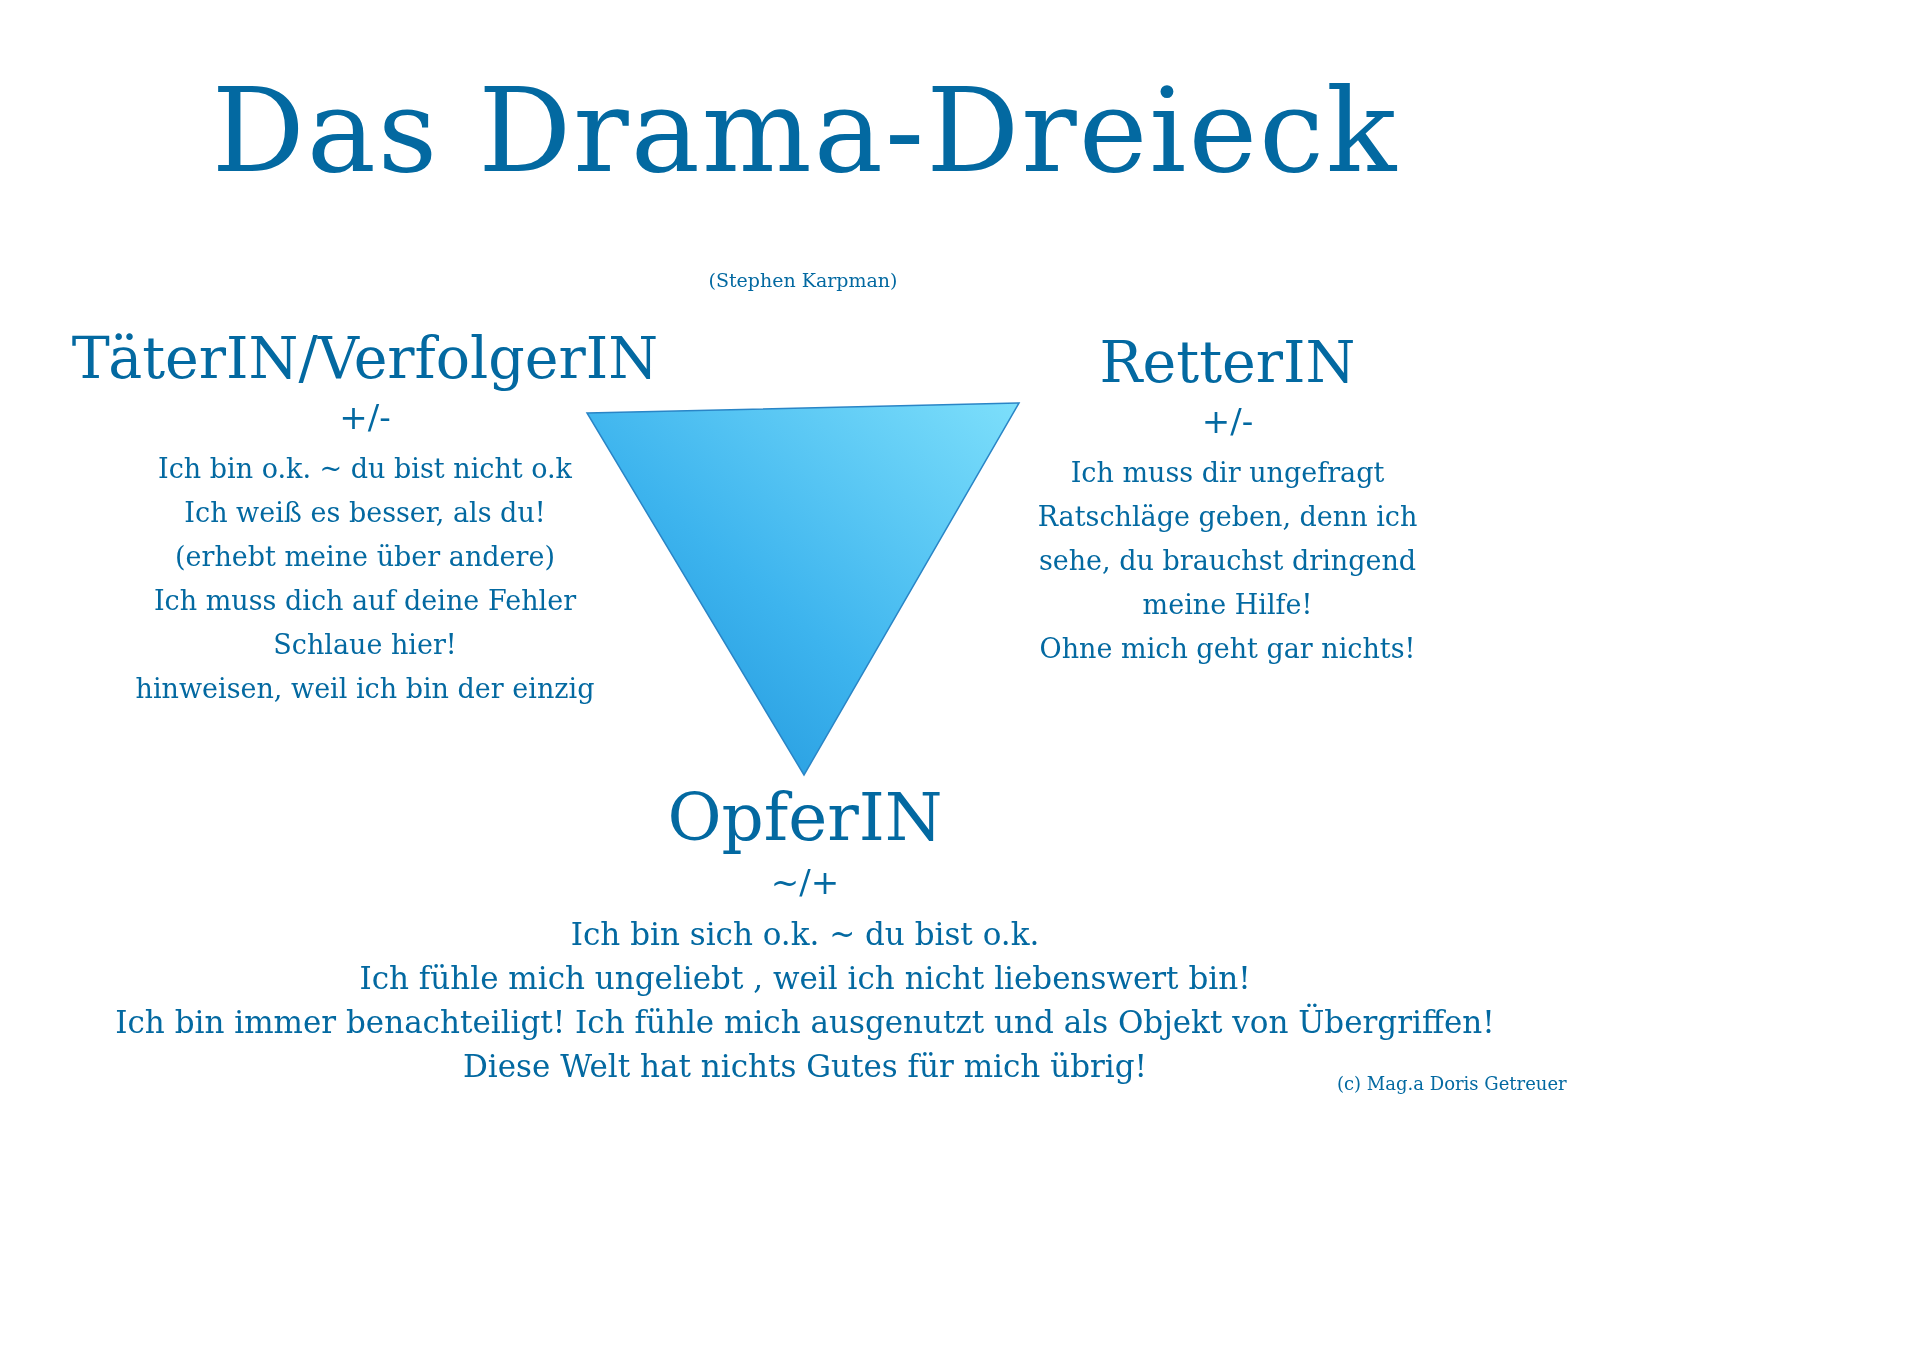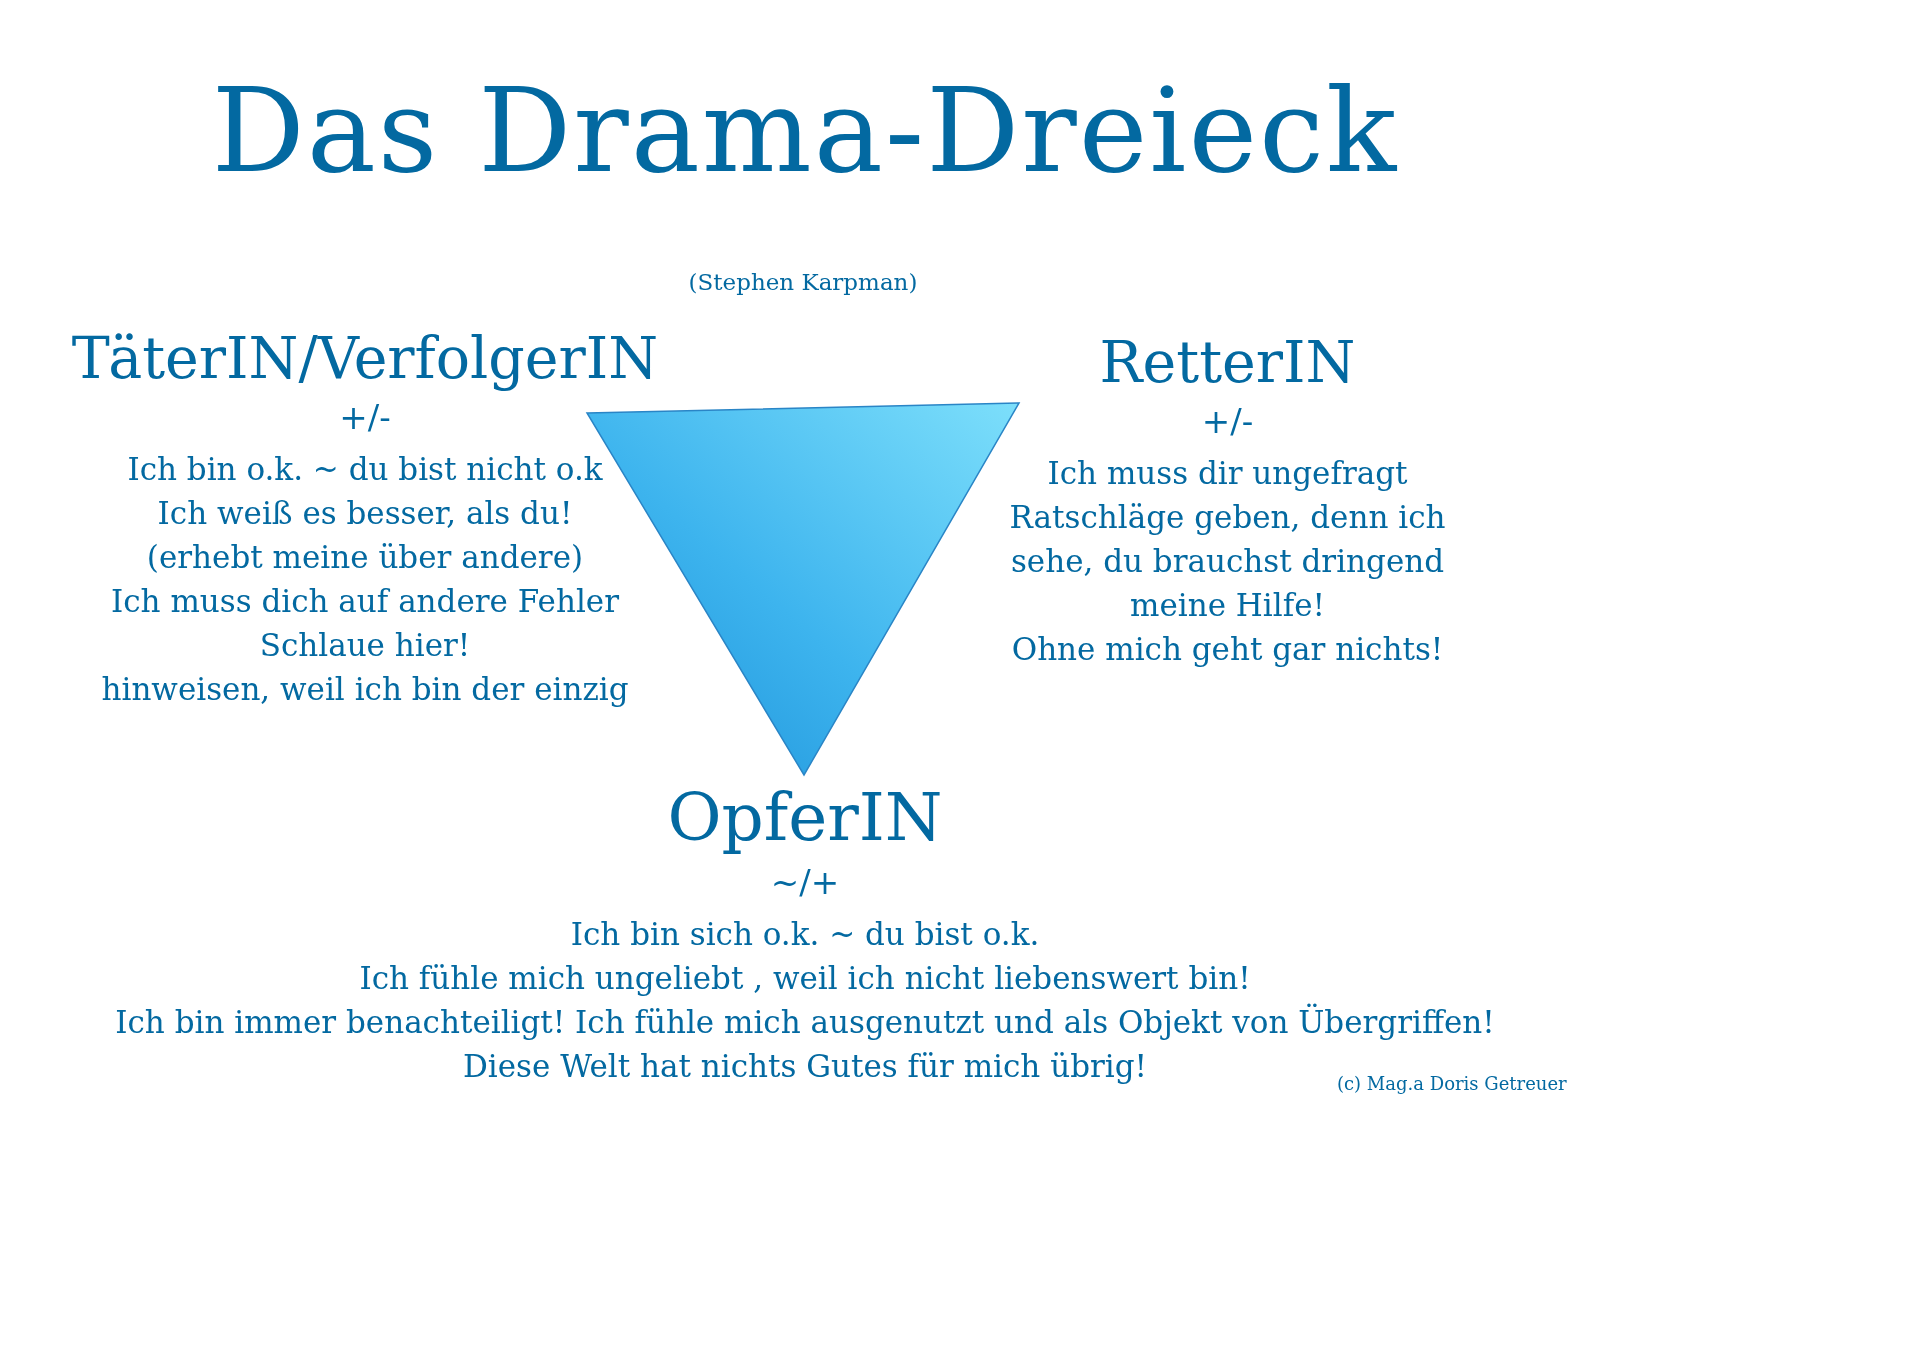--- a/index.html
+++ b/index.html
@@ -26,33 +26,33 @@
     font-weight: normal;
     letter-spacing: 2px;
     margin: 0;
     white-space: nowrap;
   }
   .subtitle {
     position: absolute;
     left: 803px;
     top: 246px;
     transform: translateX(-50%);
-    font-size: 23px;
+    font-size: 19px;
     white-space: nowrap;
   }
   .block h2 {
     font-weight: normal;
     margin: 0 0 6px 0;
   }
   .block .sign {
     font-size: 34px;
     margin: 4px 0 10px 0;
   }
   .block .line {
-    font-size: 31px;
+    font-size: 27px;
     line-height: 44px;
     margin: 0;
   }
   .persecutor {
     position: absolute;
     left: 50px;
     top: 302px;
     width: 630px;
     text-align: center;
   }
@@ -100,21 +100,21 @@
 
   <h1 class="title">Das Drama-Dreieck</h1>
   <div class="subtitle">(Stephen Karpman)</div>
 
   <section class="block persecutor">
     <h2>TäterIN/VerfolgerIN</h2>
     <div class="sign">+/-</div>
     <p class="line">Ich bin o.k. ~ du bist nicht o.k</p>
     <p class="line">Ich weiß es besser, als du!</p>
     <p class="line">(erhebt meine über andere)</p>
-    <p class="line">Ich muss dich auf andere Fehler</p>
+    <p class="line">Ich muss dich auf deine Fehler</p>
     <p class="line">Schlaue hier!</p>
     <p class="line">hinweisen, weil ich bin der einzig</p>
   </section>
 
   <section class="block rescuer">
     <h2>RetterIN</h2>
     <div class="sign">+/-</div>
     <p class="line">Ich muss dir ungefragt</p>
     <p class="line">Ratschläge geben, denn ich</p>
     <p class="line">sehe, du brauchst dringend</p>

